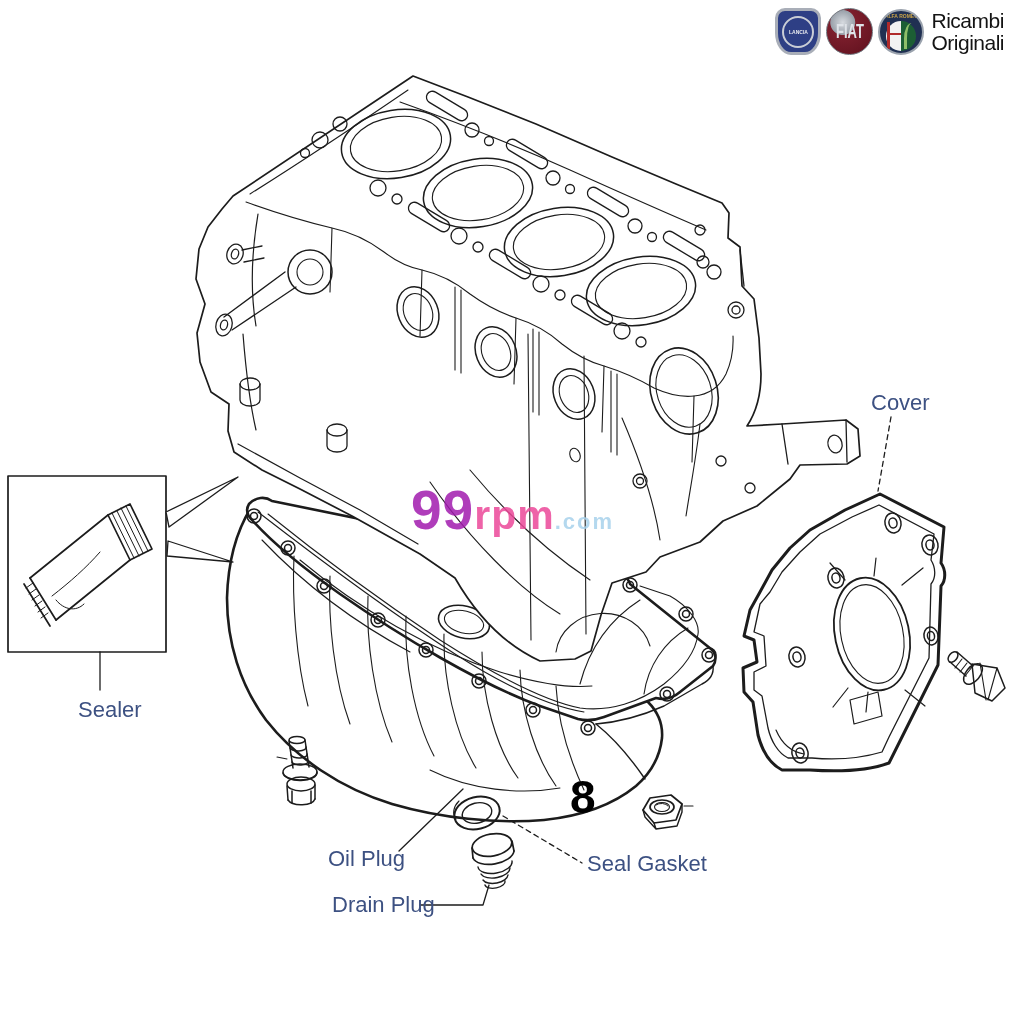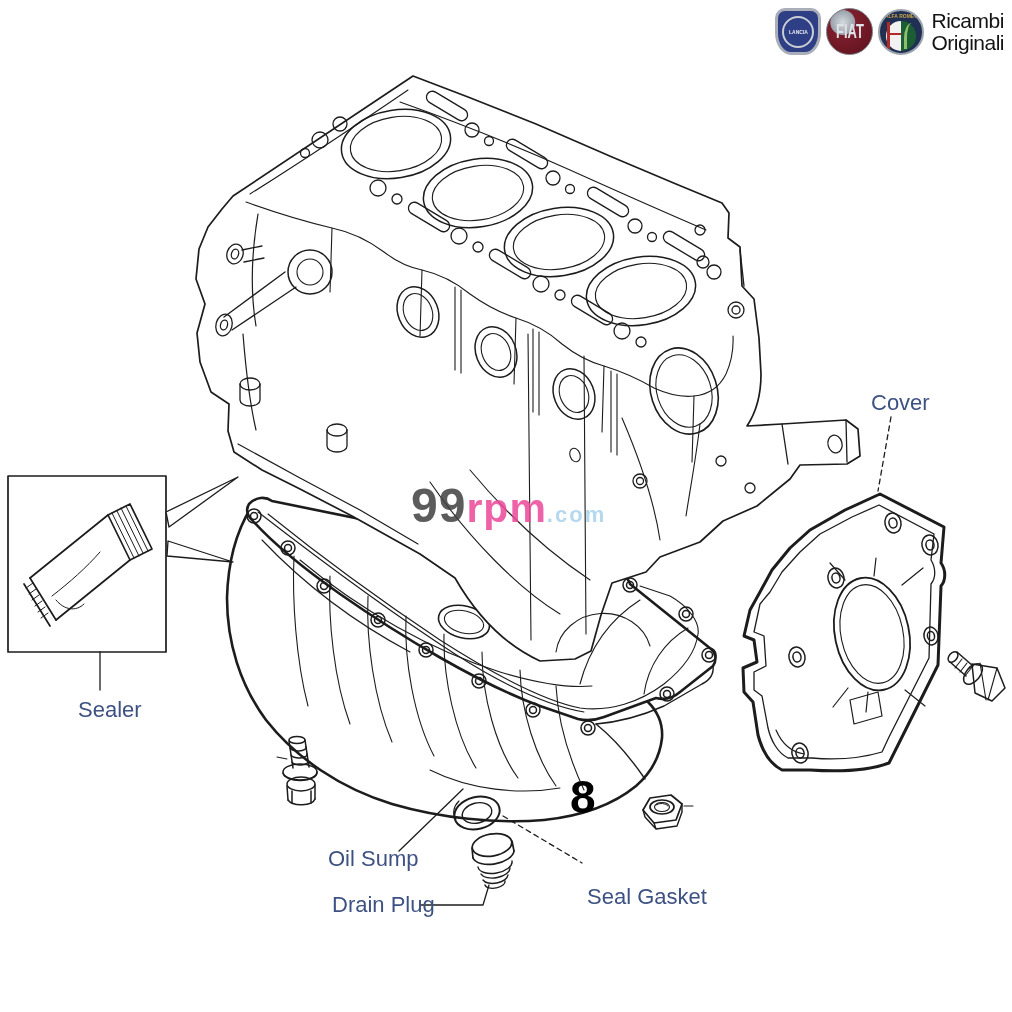--- a/index.html
+++ b/index.html
@@ -4,21 +4,21 @@
 <style>
   html,body{margin:0;padding:0;background:#e8e8e8;}
   #stage{position:relative;width:1012px;height:1012px;background:#ffffff;overflow:hidden;
          font-family:"Liberation Sans", sans-serif;}
   #artwork{position:absolute;left:0;top:0;}
   .part-label{position:absolute;color:#3d5182;font-size:22px;white-space:nowrap;
               font-family:"Liberation Sans",sans-serif;}
   .fig-number{position:absolute;left:570px;top:770px;color:#000;font-size:46px;font-weight:bold;}
   .watermark{position:absolute;left:411px;top:478px;font-weight:800;opacity:.85;
              letter-spacing:1px;white-space:nowrap;}
-  .wm-99{color:#404040;font-size:48px;}
+  .wm-99{color:#a21caf;font-size:55px;}
   .wm-rpm{color:#ec4899;font-size:41px;}
   .wm-com{color:#a8d2ec;font-size:22px;letter-spacing:2px;text-align:right;}
   
   .brand{position:absolute;top:8px;right:4px;display:flex;align-items:center;gap:5px;}
   .logo{position:relative;flex:0 0 auto;}
   .logo-lancia{width:46px;height:47px;}
   .lancia-shield{width:46px;height:47px;background:#2e3f85;border:3px solid #a9aeb8;
       border-radius:10px 10px 16px 16px/10px 10px 22px 22px;box-sizing:border-box;
       display:flex;align-items:center;justify-content:center;}
   .lancia-ring{width:28px;height:28px;border:2px solid #c9cdd6;border-radius:50%;
@@ -386,23 +386,23 @@
       <path d="M 100 652 L 100 690"></path>
       <path d="M 891 417 L 878 491" stroke-dasharray="5 4"></path>
       <path d="M 399 851 L 463 789"></path>
       <path d="M 420 905 L 483 905 L 489 885"></path>
       <path d="M 503 816 L 582 863" stroke-dasharray="5 4"></path>
     </g>
   </svg>
 
   <div class="part-label" style="left:78px;top:697px;">Sealer</div>
   <div class="part-label" style="left:871px;top:390px;">Cover</div>
-  <div class="part-label" style="left:328px;top:846px;">Oil Sump</div>
+  <div class="part-label" style="left:328px;top:846px;">Oil Plug</div>
   <div class="part-label" style="left:332px;top:892px;">Drain Plug</div>
-  <div class="part-label" style="left:587px;top:851px;margin-top:33px;">Seal Gasket</div>
+  <div class="part-label" style="left:587px;top:851px;">Seal Gasket</div>
 
   <div class="fig-number">8</div>
 
   <div class="watermark">
     <span class="wm-99">99</span><span class="wm-rpm">rpm</span><span class="wm-com">.com</span>
   </div>
 
   <div class="brand">
     <div class="logo logo-lancia">
       <div class="lancia-shield">

